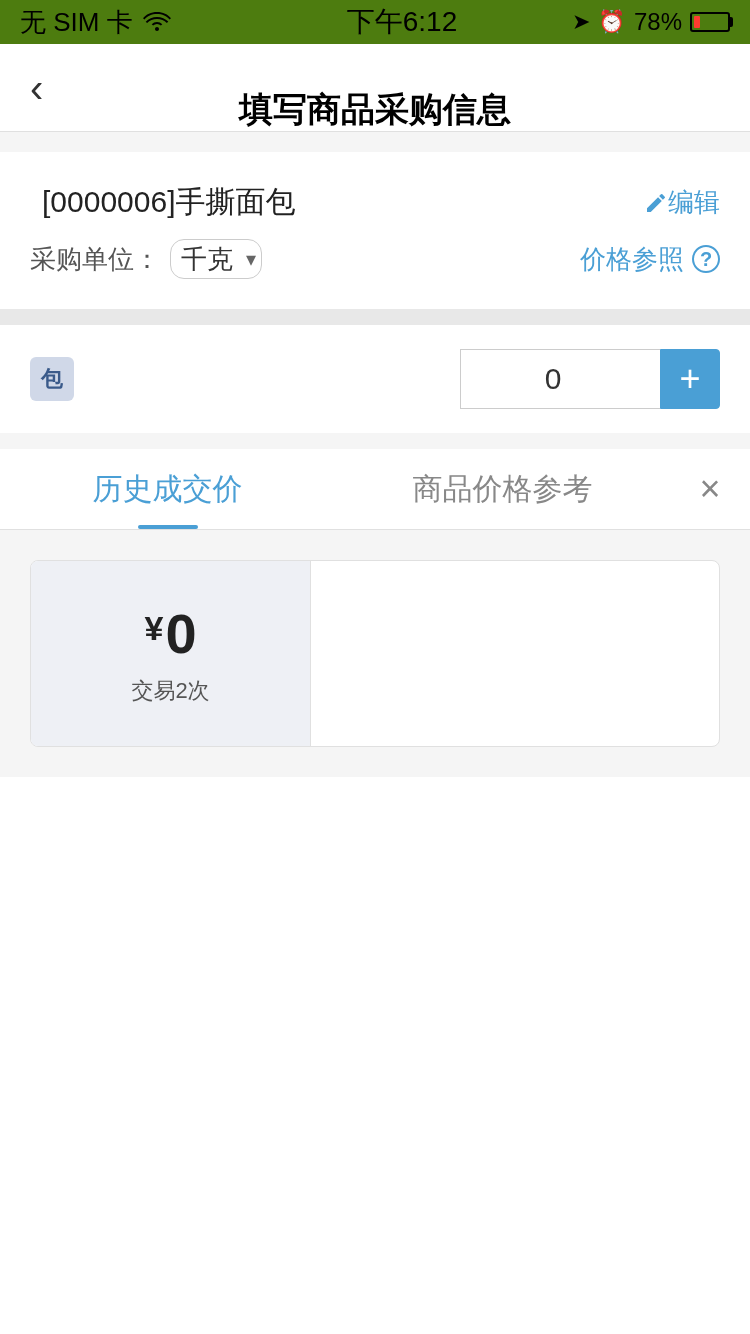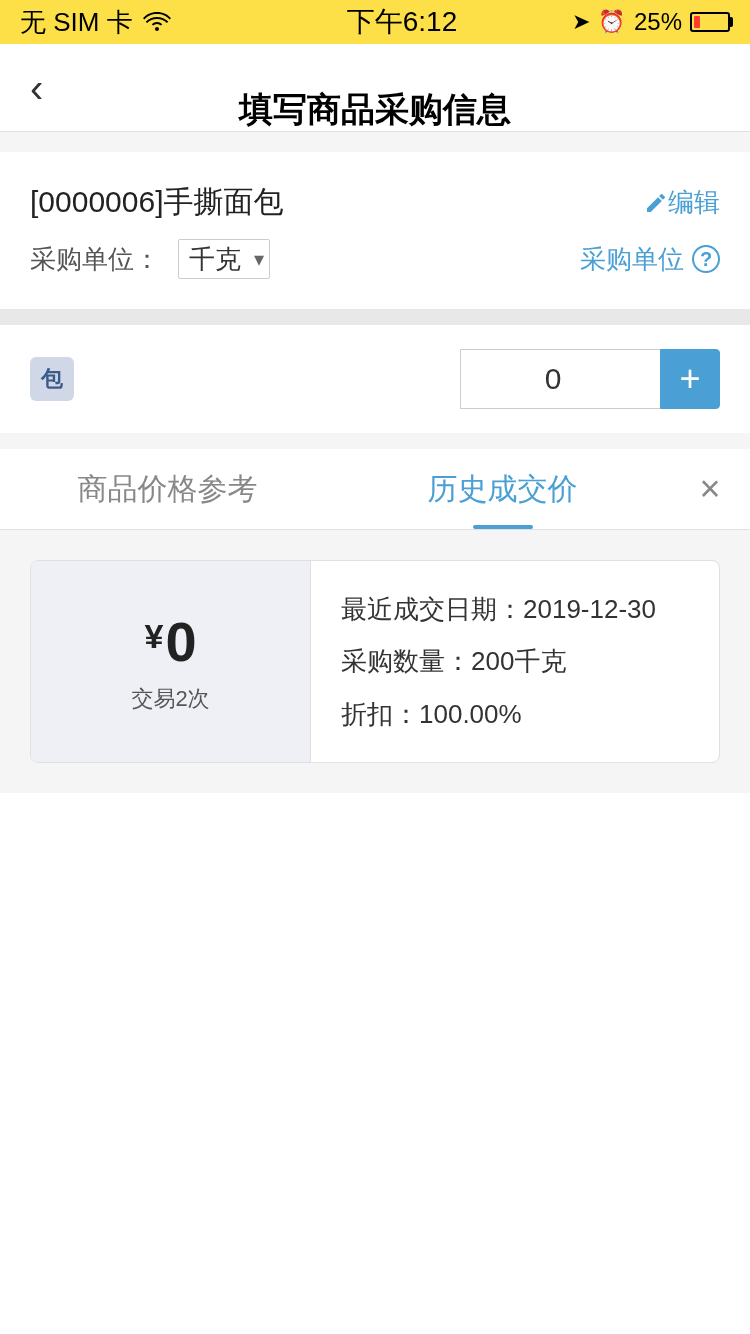--- a/index.html
+++ b/index.html
@@ -9,21 +9,21 @@
       min-height: 1334px;
       font-family: -apple-system, "PingFang SC", "Helvetica Neue", sans-serif;
       background: #f5f5f5;
       overflow-x: hidden;
     }
 
     
     .status-bar {
       width: 750px;
       height: 44px;
-      background: #fde047;
+      background: #4d7c0f;
       display: flex;
       align-items: center;
       justify-content: space-between;
       padding: 0 20px;
     }
     .status-left {
       font-size: 26px;
       font-weight: 500;
       color: #000;
       display: flex;
@@ -137,20 +137,21 @@
     .product-info {
       flex: 1;
       display: flex;
       flex-direction: column;
       gap: 16px;
     }
     .product-title-row {
       display: flex;
       justify-content: space-between;
       align-items: center;
+      margin-left: 12px;
     }
     .product-name {
       font-size: 30px;
       font-weight: 500;
       color: #222;
     }
     .edit-link {
       font-size: 26px;
       color: #4a9fd5;
       display: flex;
@@ -165,21 +166,21 @@
     .unit-row {
       display: flex;
       justify-content: space-between;
       align-items: center;
     }
     .unit-label {
       font-size: 26px;
       color: #555;
       display: flex;
       align-items: center;
-      gap: 18px;
+      gap: 10px;
     }
     .unit-select-wrapper {
       position: relative;
       display: inline-block;
     }
     .unit-select-wrapper::after {
       content: '▾';
       position: absolute;
       right: 6px;
       top: 50%;
@@ -390,21 +391,21 @@
       <path d="M14 15c-1.1 0-2 .9-2 2s.9 2 2 2 2-.9 2-2-.9-2-2-2z" fill="#000"></path>
       <path d="M14 10a7.5 7.5 0 0 0-5.3 2.2l1.4 1.4A5.5 5.5 0 0 1 14 12a5.5 5.5 0 0 1 3.9 1.6l1.4-1.4A7.5 7.5 0 0 0 14 10z" fill="#000"></path>
       <path d="M14 5C9.6 5 5.6 6.8 2.7 9.7l1.4 1.4C6.7 8.5 10.2 7 14 7s7.3 1.5 9.9 3.9l1.4-1.4C22.4 6.8 18.4 5 14 5z" fill="#000"></path>
       <path d="M14 0C8.2 0 3 2.4 0 6.3l1.5 1.3C4.1 3.9 8.8 2 14 2s9.9 1.9 12.5 5.6L28 6.3C25 2.4 19.8 0 14 0z" fill="#000"></path>
     </svg>
   </div>
   <div class="status-center">下午6:12</div>
   <div class="status-right">
     <span style="font-size:22px;">➤</span>
     <span style="font-size:22px;">⏰</span>
-    <span style="font-size:24px;">25%</span>
+    <span style="font-size:24px;">78%</span>
     <div class="battery-box">
       <div class="battery-fill"></div>
     </div>
   </div>
 </div>
 
 <div class="nav-bar">
   <span class="nav-back">‹</span>
   <span class="nav-title">填写商品采购信息</span>
 </div>
@@ -418,27 +419,27 @@
           <svg class="edit-icon-svg" viewBox="0 0 24 24" fill="none" xmlns="http://www.w3.org/2000/svg">
             <path d="M3 17.25V21h3.75L17.81 9.94l-3.75-3.75L3 17.25zM20.71 7.04a1 1 0 0 0 0-1.41l-2.34-2.34a1 1 0 0 0-1.41 0l-1.83 1.83 3.75 3.75 1.83-1.83z" fill="#4a9fd5"></path>
           </svg>
           <span>编辑</span>
         </span>
       </div>
       <div class="unit-row">
         <div class="unit-label">
           <span>采购单位：</span>
           <div class="unit-select-wrapper">
-            <select style="border:1px solid #ccc;border-radius:2px;padding:4px 28px 4px 10px;font-size:26px;color:#333;background:#fff;appearance:none;outline:none;cursor:pointer;">
+            <select style="border:1px solid #ccc;border-radius:14px;padding:4px 28px 4px 10px;font-size:26px;color:#333;background:#fff;appearance:none;outline:none;cursor:pointer;">
               <option>千克</option>
             </select>
           </div>
         </div>
         <div class="price-ref">
-          <span>采购单位</span>
+          <span>价格参照</span>
           <div class="price-ref-help">
             <span>?</span>
           </div>
         </div>
       </div>
     </div>
   </div>
 </div>
 
 <div class="divider-bar"></div>
@@ -452,49 +453,38 @@
   <div class="quantity-control">
     <input type="number" class="qty-input" value="0" style="">
     <div class="qty-plus">
       <span>+</span>
     </div>
   </div>
 </div>
 
 <div class="tabs-container">
   <div class="tabs-row">
-    <div class="tab-item">
-      <span>商品价格参考</span>
-    </div>
     <div class="tab-item active">
       <span>历史成交价</span>
       <div class="tab-indicator"></div>
+    </div>
+    <div class="tab-item">
+      <span>商品价格参考</span>
     </div>
     <div class="tab-close">
       <span>×</span>
     </div>
   </div>
 </div>
 
 <div class="price-section">
   <div class="price-card">
     <div class="price-left">
       <div class="price-amount">
         <span class="price-currency">¥</span>
         <span>0</span>
       </div>
       <div class="price-label">交易2次</div>
     </div>
-    <div class="price-right">
-      <div class="price-detail-row">
-        <span>最近成交日期：</span><span>2019-12-30</span>
-      </div>
-      <div class="price-detail-row">
-        <span>采购数量：</span><span>200千克</span>
-      </div>
-      <div class="price-detail-row">
-        <span>折扣：</span><span>100.00%</span>
-      </div>
-    </div>
   </div>
 </div>
 
 <div class="footer-space"></div>
 
 </body></html>

